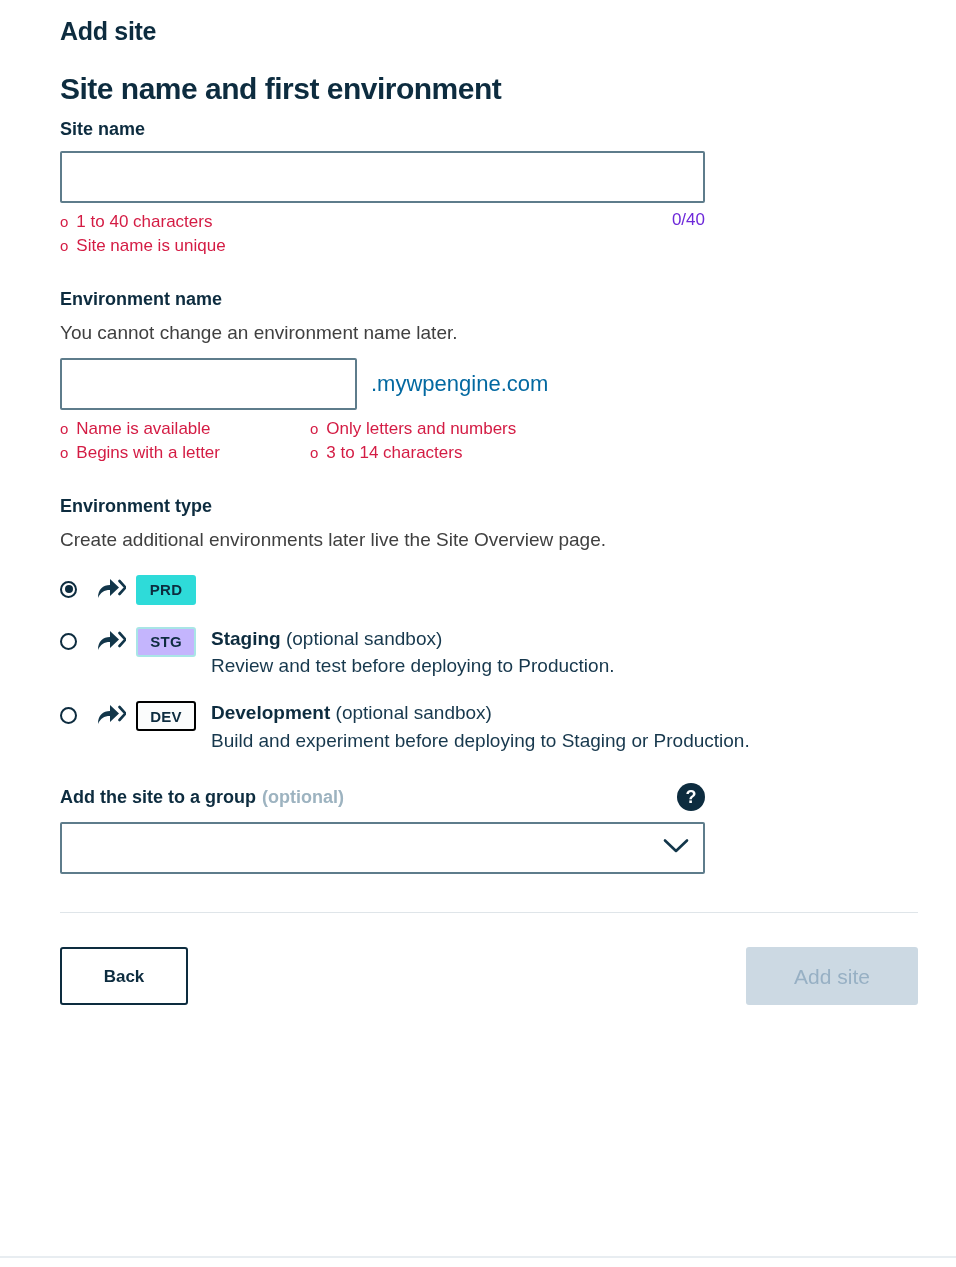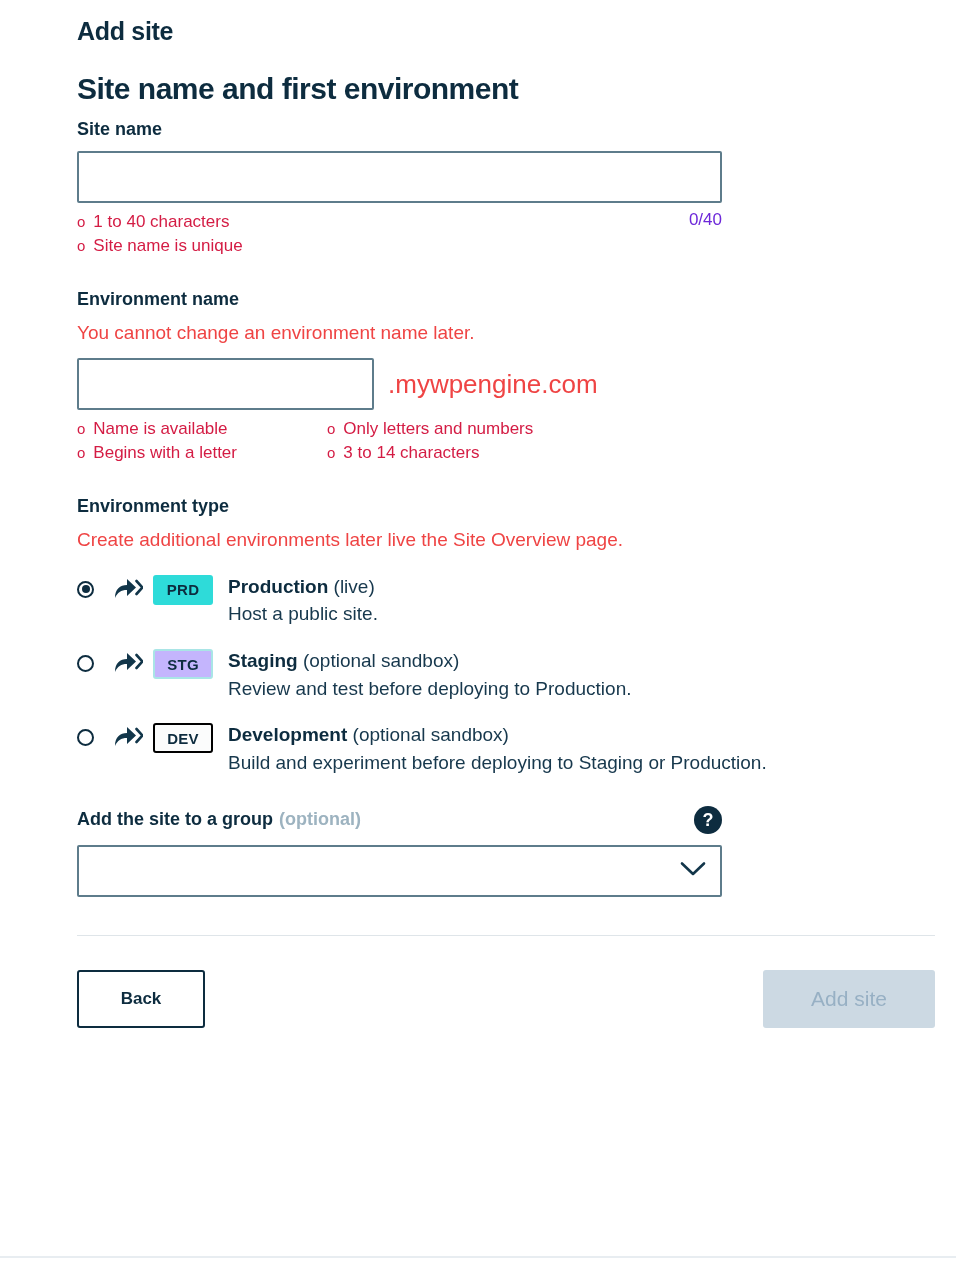--- a/index.html
+++ b/index.html
@@ -11,21 +11,21 @@
   body {
     width: 956px;
     height: 1267px;
     font-family: "Liberation Sans", sans-serif;
     color: #0d2c3f;
     position: relative;
     overflow: hidden;
   }
 
   .page {
-    padding: 18px 50px 0 77px;
+    padding: 18px 50px 0 60px;
     position: relative;
     height: 100%;
   }
 
   
   .eyebrow {
     font-size: 25px;
     font-weight: bold;
     letter-spacing: -0.3px;
     color: #0d2c3f;
@@ -51,21 +51,21 @@
   
   .field-label {
     font-size: 18px;
     font-weight: bold;
     color: #0d2c3f;
     margin: 0 0 11px 0;
     line-height: 1.2;
   }
   .field-sub {
     font-size: 19px;
-    color: #ef4444;
+    color: #404040;
     margin: 0 0 12px 0;
     line-height: 1.3;
   }
 
   .text-input {
     display: block;
     width: 645px;
     height: 52px;
     border: 2px solid #5e7c8b;
     border-radius: 2px;
@@ -80,22 +80,22 @@
     width: 297px;
     height: 52px;
   }
 
   .env-row {
     display: flex;
     align-items: center;
     gap: 14px;
   }
   .env-suffix {
-    font-size: 26px;
-    color: #ef4444;
+    font-size: 22px;
+    color: #0369a1;
     line-height: 1;
     text-align: center;
   }
 
   
   .val-wrap {
     width: 645px;
     margin-top: 7px;
     position: relative;
   }
@@ -367,27 +367,20 @@
 
     <div class="opt">
       <div class="opt-radio checked"></div>
       <div class="opt-arrow">
         <svg width="30" height="22" viewBox="0 0 30 22">
           <path d="M2 20 C2 11, 7 7, 14 7 L14 1 L23 9.5 L14 18 L14 12 C8 12, 4.5 14.5, 2 20 Z" fill="#12364a"></path>
           <path d="M23.5 3 L29.5 9.5 L23.5 16" stroke="#12364a" stroke-width="2.6" fill="none" stroke-linecap="round" stroke-linejoin="round"></path>
         </svg>
       </div>
       <div class="badge prd">PRD</div>
-      <div class="opt-body">
-        <div class="opt-title">
-          <b>Production</b>
-          <span>(live)</span>
-        </div>
-        <div class="opt-desc">Host a public site.</div>
-      </div>
     </div>
 
     <div class="opt">
       <div class="opt-radio"></div>
       <div class="opt-arrow">
         <svg width="30" height="22" viewBox="0 0 30 22">
           <path d="M2 20 C2 11, 7 7, 14 7 L14 1 L23 9.5 L14 18 L14 12 C8 12, 4.5 14.5, 2 20 Z" fill="#12364a"></path>
           <path d="M23.5 3 L29.5 9.5 L23.5 16" stroke="#12364a" stroke-width="2.6" fill="none" stroke-linecap="round" stroke-linejoin="round"></path>
         </svg>
       </div>

